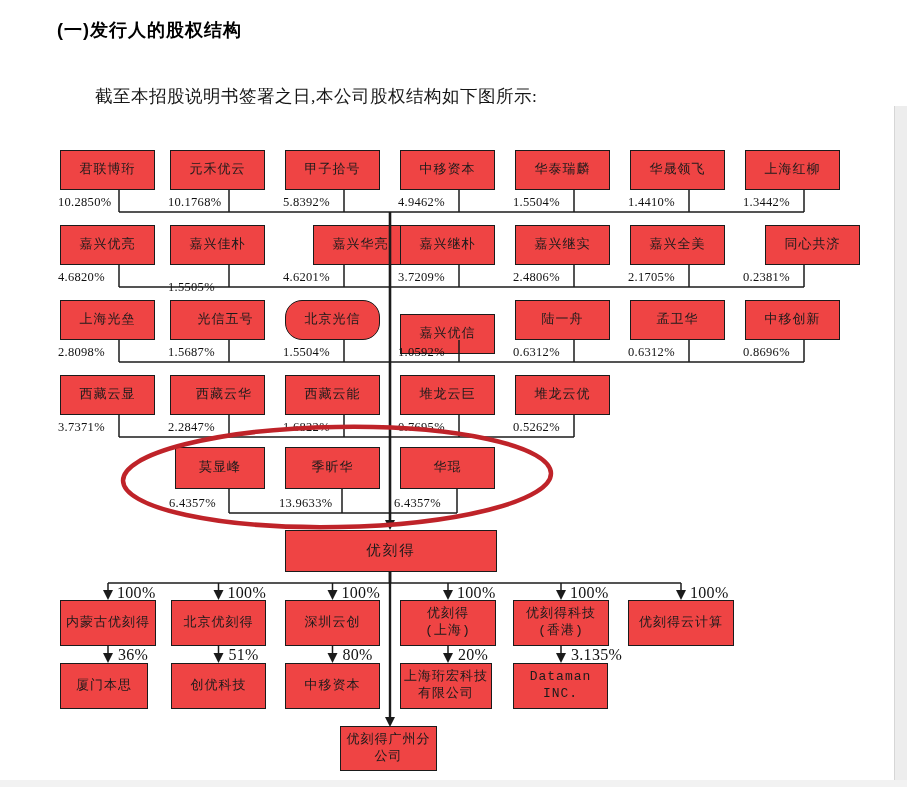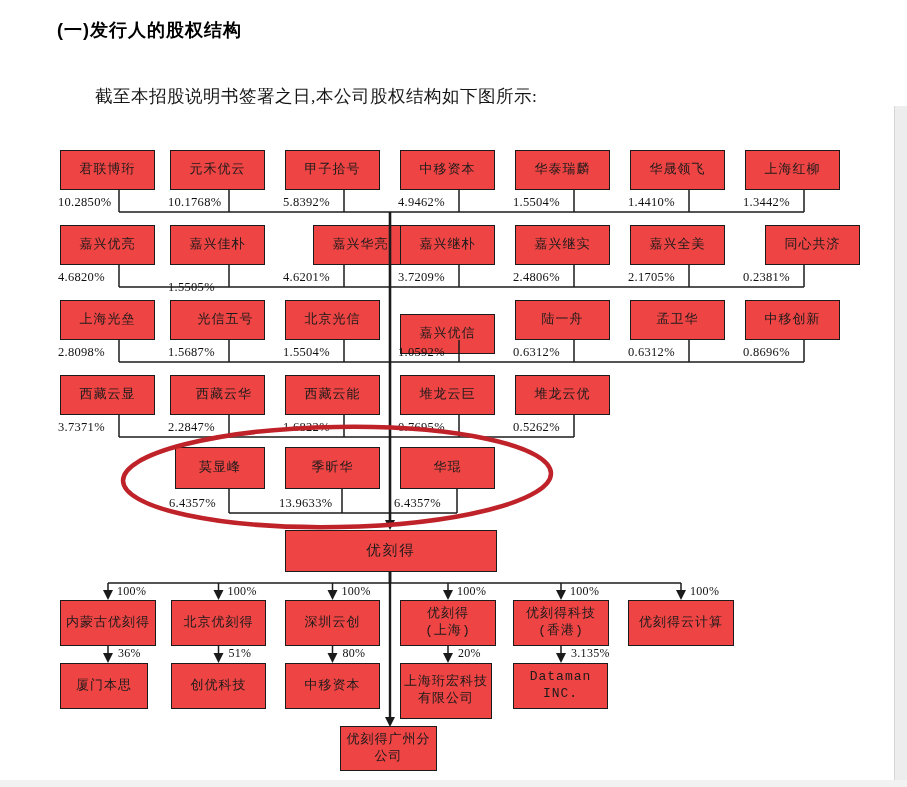--- a/index.html
+++ b/index.html
@@ -24,21 +24,21 @@
     display:flex;align-items:center;justify-content:center;
     text-align:center;font-size:13px;line-height:1.3;color:#1b1b1b;
     white-space:pre-line;letter-spacing:1px;z-index:2;
     font-family:Liberation Mono, monospace;
   }
   .node.parent{font-size:14.5px;letter-spacing:2px;}
   .pct{
     position:absolute;font-size:12.5px;color:#101010;letter-spacing:0.3px;z-index:3;
     font-family:"Liberation Serif", serif;white-space:nowrap;
   }
-  .pct.small{font-size:12px;}
+  .pct.small{font-size:16px;}
   #wires{position:absolute;left:0;top:0;z-index:5;pointer-events:none;}
   .edge-right{
     position:absolute;right:0;top:106px;width:12px;height:681px;
     background:#ededed;border-left:1px solid #d6d6d6;z-index:6;
   }
   .edge-bottom{
     position:absolute;left:0;bottom:0;width:907px;height:7px;background:#f2f2f2;z-index:6;
   }
 </style>
 </head>
@@ -73,21 +73,21 @@
       <div class="node" style="left: 515px; top: 225px; width: 95px; height: 40px;">嘉兴继实</div>
       <div class="pct" style="left: 513px; top: 270px;">2.4806%</div>
       <div class="node" style="left: 630px; top: 225px; width: 95px; height: 40px;">嘉兴全美</div>
       <div class="pct" style="left: 628px; top: 270px;">2.1705%</div>
       <div class="node" style="left: 745px; top: 225px; width: 95px; height: 40px; margin-left: 20px;">同心共济</div>
       <div class="pct" style="left: 743px; top: 270px;">0.2381%</div>
       <div class="node" style="left: 60px; top: 300px; width: 95px; height: 40px;">上海光垒</div>
       <div class="pct" style="left: 58px; top: 345px;">2.8098%</div>
       <div class="node" style="left: 170px; top: 300px; width: 95px; height: 40px; padding-left: 16px;">光信五号</div>
       <div class="pct" style="left: 168px; top: 345px;">1.5687%</div>
-      <div class="node" style="left: 285px; top: 300px; width: 95px; height: 40px;">北京光信</div>
+      <div class="node" style="left: 285px; top: 300px; width: 95px; height: 40px; border-radius: 17px;">北京光信</div>
       <div class="pct" style="left: 283px; top: 345px;">1.5504%</div>
       <div class="node" style="left: 400px; top: 300px; width: 95px; height: 40px; margin-top: 14px;">嘉兴优信</div>
       <div class="pct" style="left: 398px; top: 345px;">1.0592%</div>
       <div class="node" style="left: 515px; top: 300px; width: 95px; height: 40px;">陆一舟</div>
       <div class="pct" style="left: 513px; top: 345px;">0.6312%</div>
       <div class="node" style="left: 630px; top: 300px; width: 95px; height: 40px;">孟卫华</div>
       <div class="pct" style="left: 628px; top: 345px;">0.6312%</div>
       <div class="node" style="left: 745px; top: 300px; width: 95px; height: 40px;">中移创新</div>
       <div class="pct" style="left: 743px; top: 345px;">0.8696%</div>
       <div class="node" style="left: 60px; top: 375px; width: 95px; height: 40px;">西藏云显</div>
@@ -120,21 +120,21 @@
 (香港)</div>
       <div class="pct small" style="left: 570px; top: 584px;">100%</div>
       <div class="node" style="left: 628px; top: 600px; width: 106px; height: 46px;">优刻得云计算</div>
       <div class="pct small" style="left: 690px; top: 584px;">100%</div>
       <div class="node" style="left: 60px; top: 663px; width: 88px; height: 46px;">厦门本思</div>
       <div class="pct small" style="left: 118px; top: 646px;">36%</div>
       <div class="node" style="left: 171px; top: 663px; width: 95px; height: 46px;">创优科技</div>
       <div class="pct small" style="left: 228.5px; top: 646px;">51%</div>
       <div class="node" style="left: 285px; top: 663px; width: 95px; height: 46px;">中移资本</div>
       <div class="pct small" style="left: 342.5px; top: 646px;">80%</div>
-      <div class="node" style="left: 400px; top: 663px; width: 92px; height: 56px;">上海珩宏科技
+      <div class="node" style="left: 400px; top: 663px; width: 92px; height: 46px;">上海珩宏科技
 有限公司</div>
       <div class="pct small" style="left: 458px; top: 646px;">20%</div>
       <div class="node" style="left: 513px; top: 663px; width: 95px; height: 46px;">Dataman INC.</div>
       <div class="pct small" style="left: 571px; top: 646px;">3.135%</div>
       <div class="node" style="left: 340px; top: 726px; width: 97px; height: 45px;">优刻得广州分
 公司</div>
       <svg width="907" height="787" viewBox="0 0 907 787" id="wires">
         <line x1="119" y1="190" x2="119" y2="212" stroke="#1b1b1b" stroke-width="1.5"></line>
         <line x1="229" y1="190" x2="229" y2="212" stroke="#1b1b1b" stroke-width="1.5"></line>
         <line x1="344" y1="190" x2="344" y2="212" stroke="#1b1b1b" stroke-width="1.5"></line>

